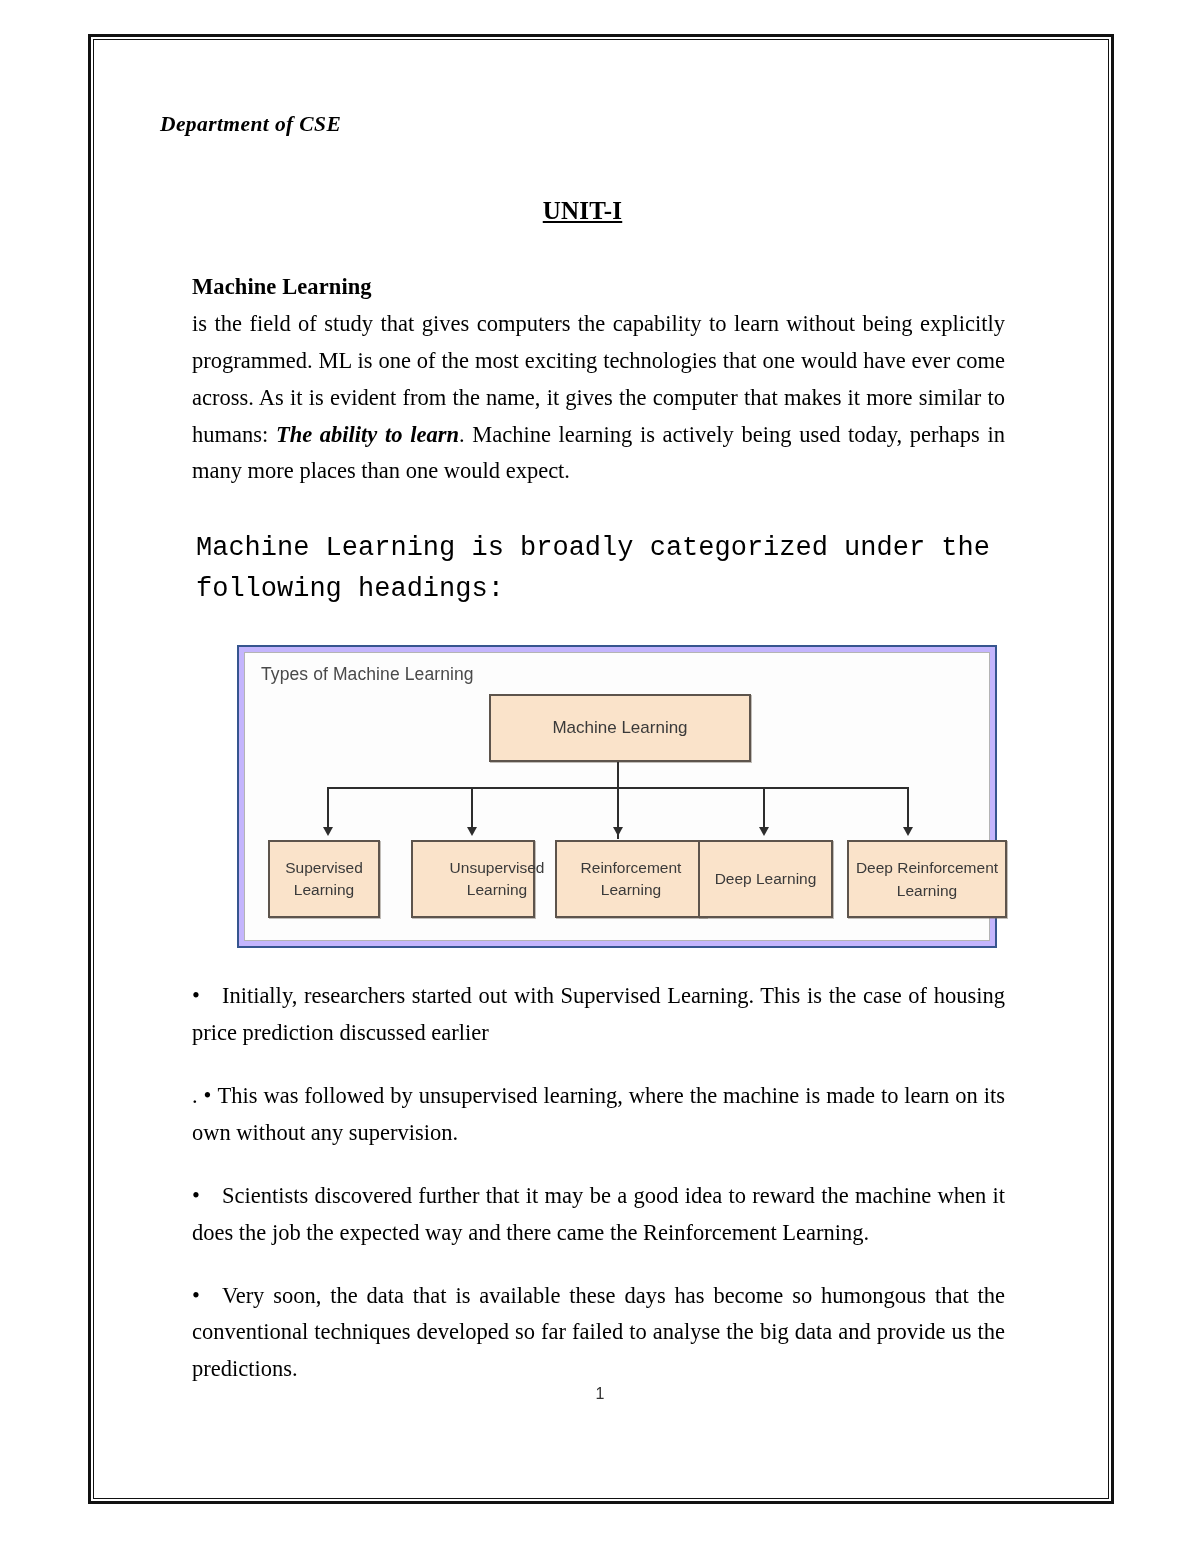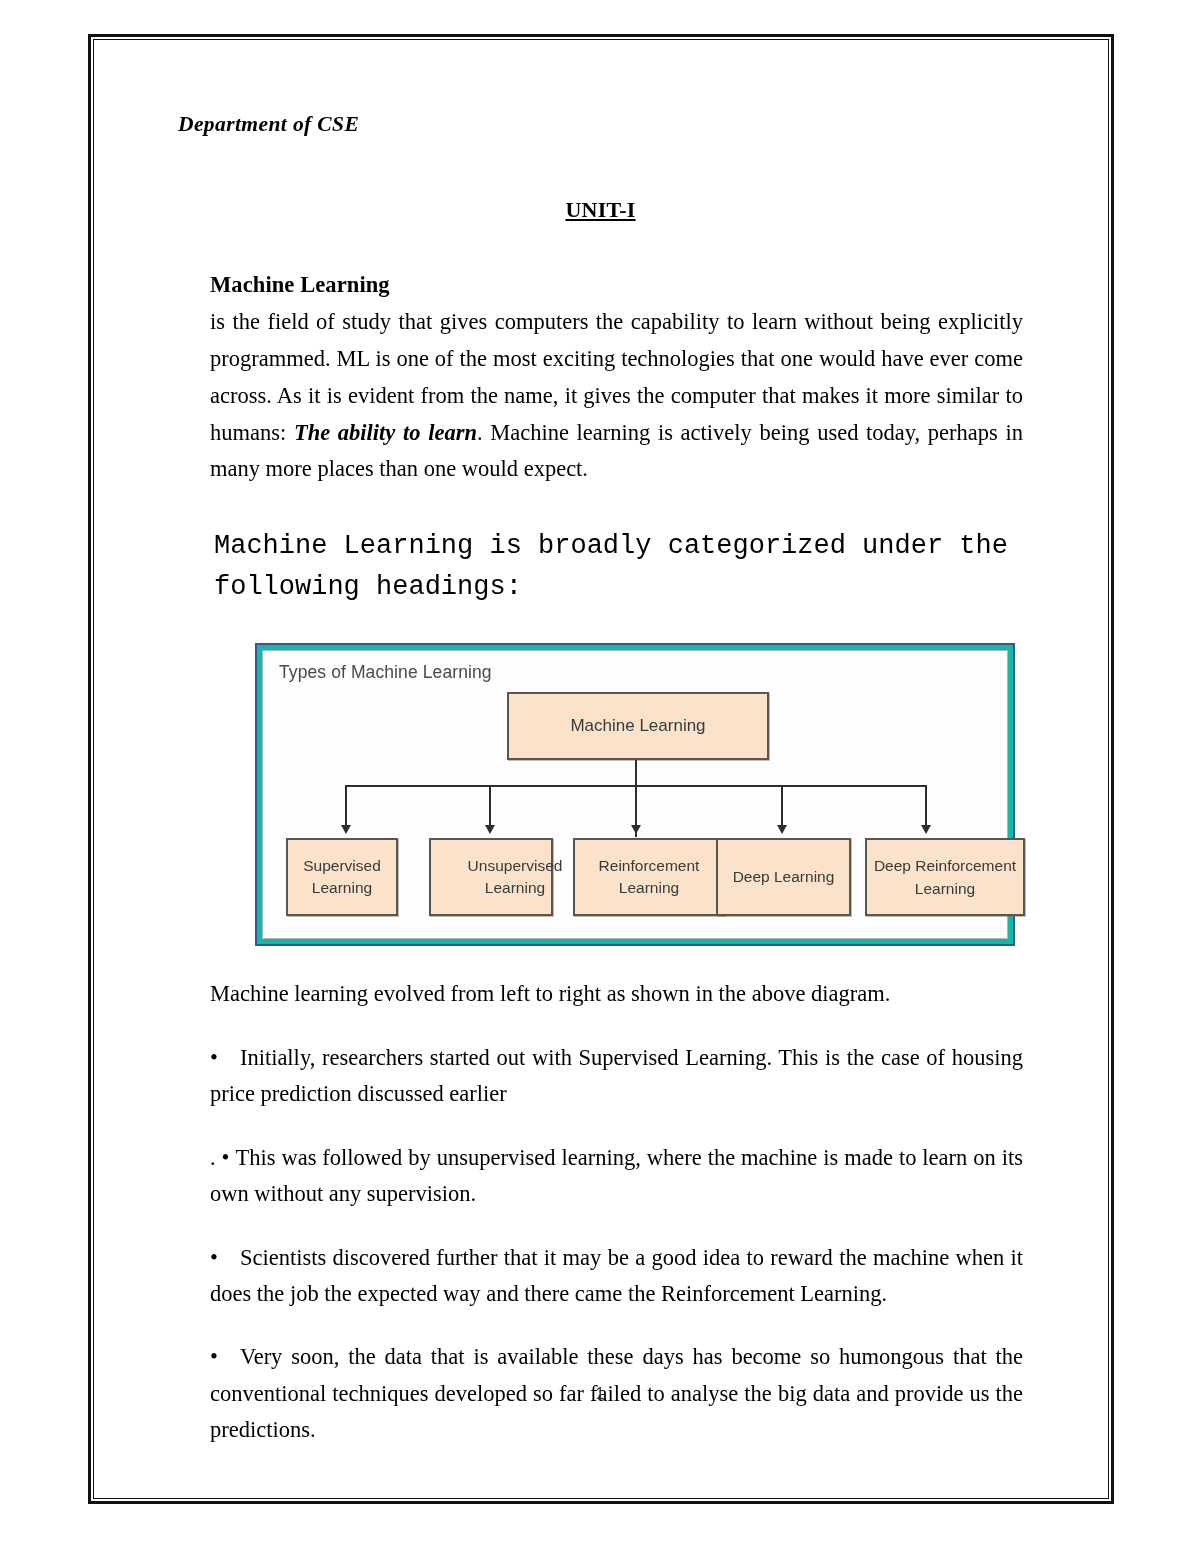--- a/index.html
+++ b/index.html
@@ -31,42 +31,42 @@
     top: 39px;
     width: 1016px;
     height: 1460px;
     border: 1.5px solid #111111;
     box-sizing: border-box;
   }
 
   
   #content {
     position: absolute;
-    left: 178px;
+    left: 160px;
     top: 112px;
     width: 845px;
   }
 
   #dept-header {
     font-family: "Liberation Serif", "DejaVu Serif", serif;
     font-style: italic;
     font-weight: 600;
     font-size: 21.5px;
     letter-spacing: 0.4px;
     color: #000000;
     margin: 0 0 0 0;
   }
 
   #unit-title-wrap {
     text-align: center;
     margin-top: 60px;
   }
   #unit-title {
     font-weight: bold;
-    font-size: 22px;
+    font-size: 25px;
     letter-spacing: 0.2px;
     text-decoration: underline;
     text-underline-offset: 2px;
     color: #000000;
   }
 
   .body-block {
     margin-top: 44px;
     margin-left: 32px;
     width: 813px;
@@ -99,21 +99,21 @@
   }
 
   
   #diagram {
     position: relative;
     margin-top: 36px;
     margin-left: 77px;
     width: 760px;
     height: 303px;
     border: 2.5px solid #36558f;
-    background: #14b8a6;
+    background: #c4b5fd;
     box-sizing: border-box;
   }
   #diagram-inner-frame {
     position: absolute;
     left: 5px;
     top: 5px;
     right: 5px;
     bottom: 5px;
     border: 1.5px solid #b4b4b4;
     background: #fdfdfd;
@@ -257,21 +257,20 @@
     </div>
     <div class="node node-leaf" id="node-deep">
       <span class="node-label">Deep Learning</span>
     </div>
     <div class="node node-leaf" id="node-deeprl">
       <span class="node-label">Deep Reinforcement Learning</span>
     </div>
   </div>
 
   <div id="after-diagram">
-    <p class="para nojust">Machine learning evolved from left to right as shown in the above diagram.</p>
 
     <p class="para"><span>•</span><span class="bullet-gap"></span><span>Initially, researchers started out with Supervised Learning. This is the case of housing price prediction discussed earlier</span></p>
 
     <p class="para"><span>. •</span>&nbsp;<span>This was followed by unsupervised learning, where the machine is made to learn on its own without any supervision.</span></p>
 
     <p class="para"><span>•</span><span class="bullet-gap"></span><span>Scientists discovered further that it may be a good idea to reward the machine when it does the job the expected way and there came the Reinforcement Learning.</span></p>
 
     <p class="para"><span>•</span><span class="bullet-gap"></span><span>Very soon, the data that is available these days has become so humongous that the conventional techniques developed so far failed to analyse the big data and provide us the predictions.</span></p>
   </div>
 

